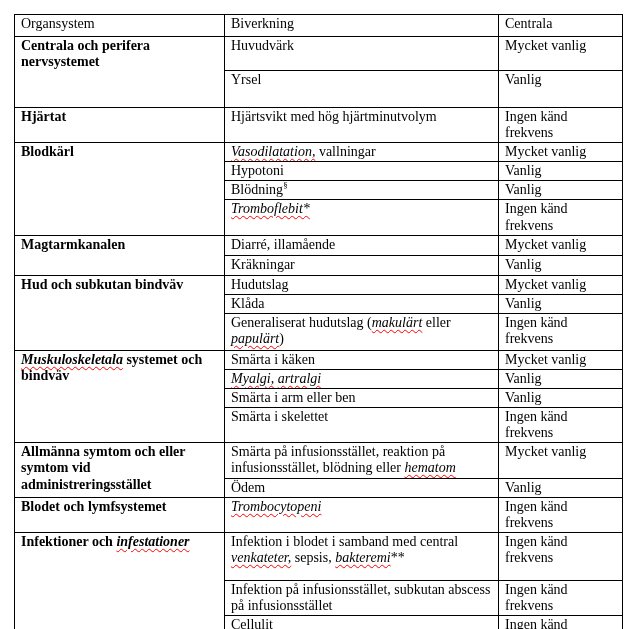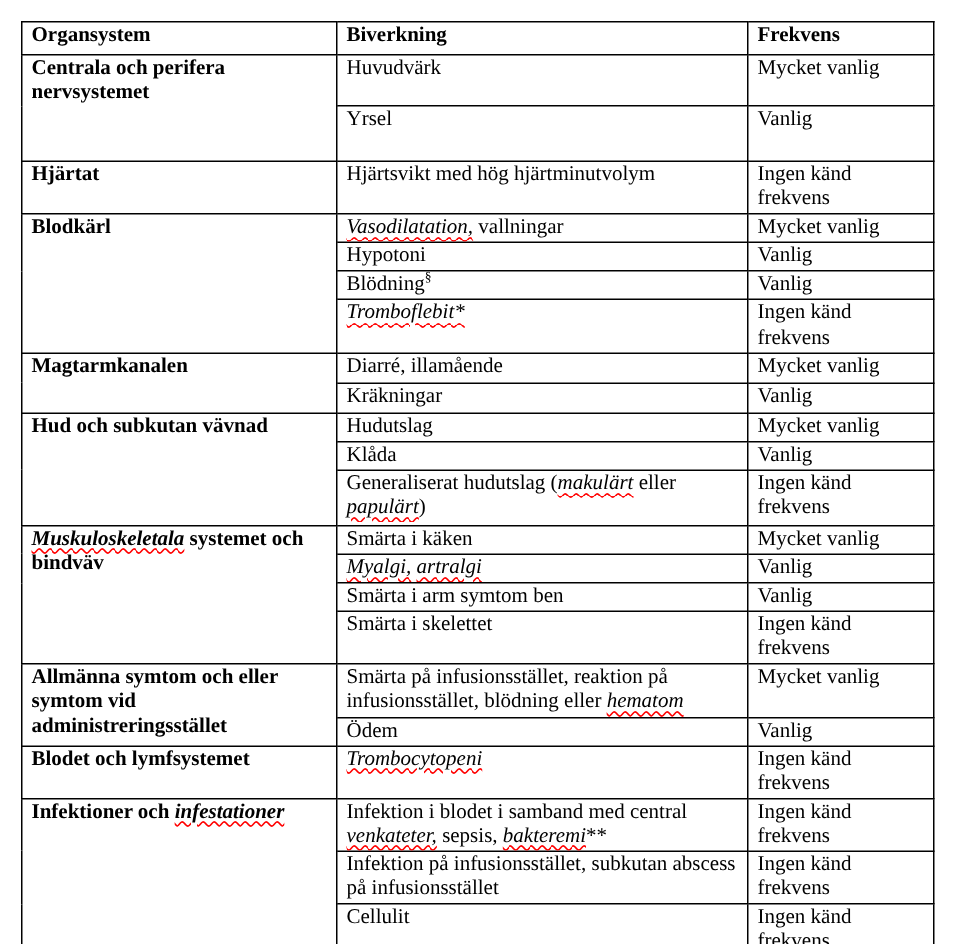--- a/index.html
+++ b/index.html
@@ -31,21 +31,21 @@
   .adv-table th, .adv-table td {
     border: 1px solid var(--border);
     vertical-align: top;
     text-align: left;
     padding: 1px 5px 1px 6px;
     font-size: 14px;
     line-height: 1.15;
     overflow: hidden;
   }
   .adv-table th {
-    font-weight: bold;
+    font-weight: normal;
     height: 19px;
   }
   .adv-table td.org {
     font-weight: bold;
   }
   .sq {
     text-decoration: underline;
     text-decoration-style: wavy;
     text-decoration-color: var(--squiggle);
     text-decoration-thickness: 1px;
@@ -65,21 +65,21 @@
   <table class="adv-table">
     <colgroup>
       <col style="width:210px">
       <col style="width:274px">
       <col style="width:124px">
     </colgroup>
     <thead>
       <tr>
         <th>Organsystem</th>
         <th>Biverkning</th>
-        <th>Frekvens</th>
+        <th>Centrala</th>
       </tr>
     </thead>
     <tbody id="table-body">
         <tr style="height: 34px; font-family: Liberation Serif, serif;">
           <td class="org" rowspan="2"><span>Centrala och perifera nervsystemet</span></td>
           <td><span>Huvudvärk</span></td>
           <td>Mycket vanlig</td>
         </tr>
         <tr style="height: 37px;">
           <td><span>Yrsel</span></td>
@@ -110,21 +110,21 @@
         <tr style="height: 20px;">
           <td class="org" rowspan="2"><span>Magtarmkanalen</span></td>
           <td><span>Diarré, illamående</span></td>
           <td>Mycket vanlig</td>
         </tr>
         <tr style="height: 20px;">
           <td><span>Kräkningar</span></td>
           <td>Vanlig</td>
         </tr>
         <tr style="height: 19px;">
-          <td class="org" rowspan="3"><span>Hud och subkutan vävnad</span></td>
+          <td class="org" rowspan="3"><span>Hud och subkutan bindväv</span></td>
           <td><span>Hudutslag</span></td>
           <td>Mycket vanlig</td>
         </tr>
         <tr style="height: 18px;">
           <td><span>Klåda</span></td>
           <td>Vanlig</td>
         </tr>
         <tr style="height: 37px; padding-left: 14px;">
           <td><span>Generaliserat hudutslag (</span><span class="sq">makulärt</span><span> eller </span><span class="sq">papulärt</span><span>)</span></td>
           <td>Ingen känd frekvens</td>
@@ -132,42 +132,42 @@
         <tr style="height: 18px; margin-left: 13px;">
           <td class="org" rowspan="4"><span class="sq">Muskuloskeletala</span><span> systemet och bindväv</span></td>
           <td><span>Smärta i käken</span></td>
           <td>Mycket vanlig</td>
         </tr>
         <tr style="height: 17px;">
           <td><span class="sq">Myalgi,</span><span> </span><span class="sq">artralgi</span></td>
           <td>Vanlig</td>
         </tr>
         <tr style="height: 18px;">
-          <td><span>Smärta i arm symtom ben</span></td>
+          <td><span>Smärta i arm eller ben</span></td>
           <td>Vanlig</td>
         </tr>
         <tr style="height: 33px;">
           <td><span>Smärta i skelettet</span></td>
           <td>Ingen känd frekvens</td>
         </tr>
         <tr style="height: 34px;">
           <td class="org" rowspan="2"><span>Allmänna symtom och eller symtom vid administreringsstället</span></td>
           <td><span>Smärta på infusionsstället, reaktion på infusionsstället, blödning eller </span><span class="sq">hematom</span></td>
           <td>Mycket vanlig</td>
         </tr>
         <tr style="height: 18px;">
           <td><span>Ödem</span></td>
           <td>Vanlig</td>
         </tr>
         <tr style="height: 35px;">
           <td class="org" rowspan="1"><span>Blodet och lymfsystemet</span></td>
           <td><span class="sq">Trombocytopeni</span></td>
           <td>Ingen känd frekvens</td>
         </tr>
-        <tr style="height: 35px;">
+        <tr style="height: 48px;">
           <td class="org" rowspan="3"><span>Infektioner och </span><span class="sq">infestationer</span></td>
           <td><span>Infektion i blodet i samband med central </span><span class="sq">venkateter,</span><span> sepsis, </span><span class="sq">bakteremi</span><span>**</span></td>
           <td>Ingen känd frekvens</td>
         </tr>
         <tr style="height: 35px;">
           <td><span>Infektion på infusionsstället, subkutan abscess på infusionsstället</span></td>
           <td>Ingen känd frekvens</td>
         </tr>
         <tr style="height: 33px;">
           <td><span>Cellulit</span></td>

